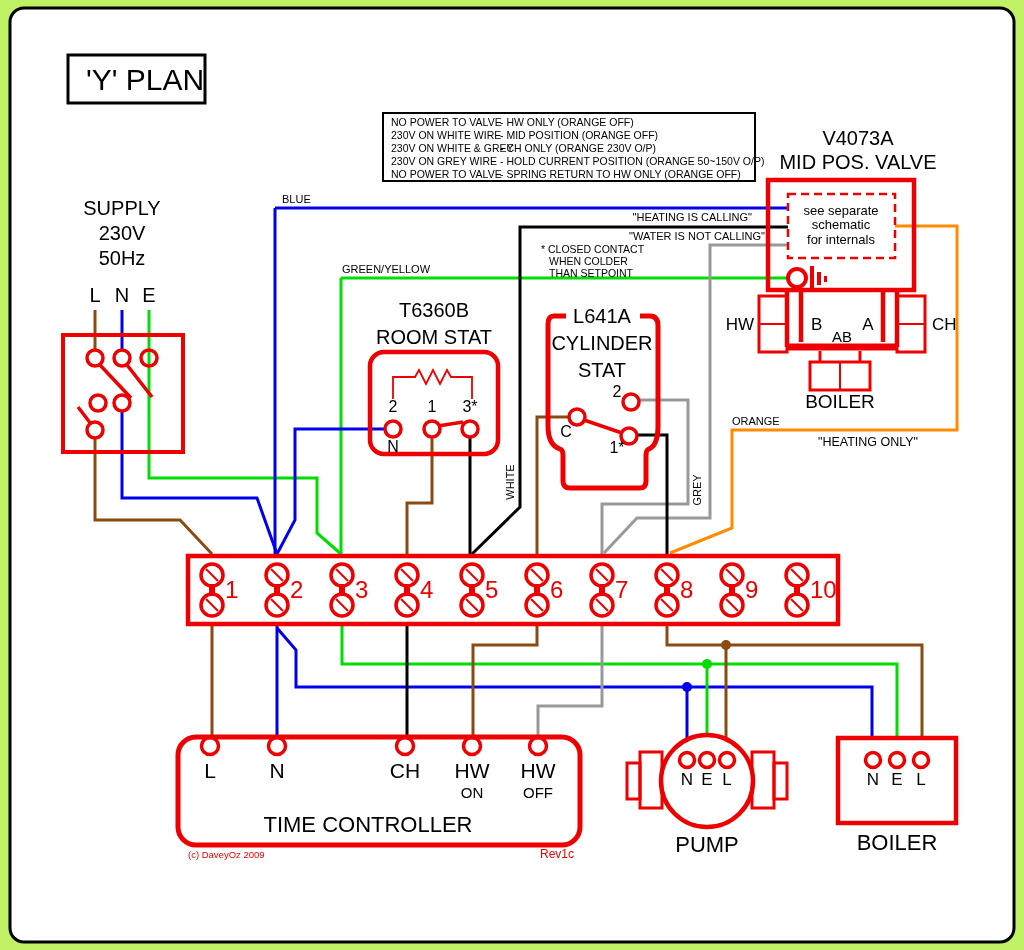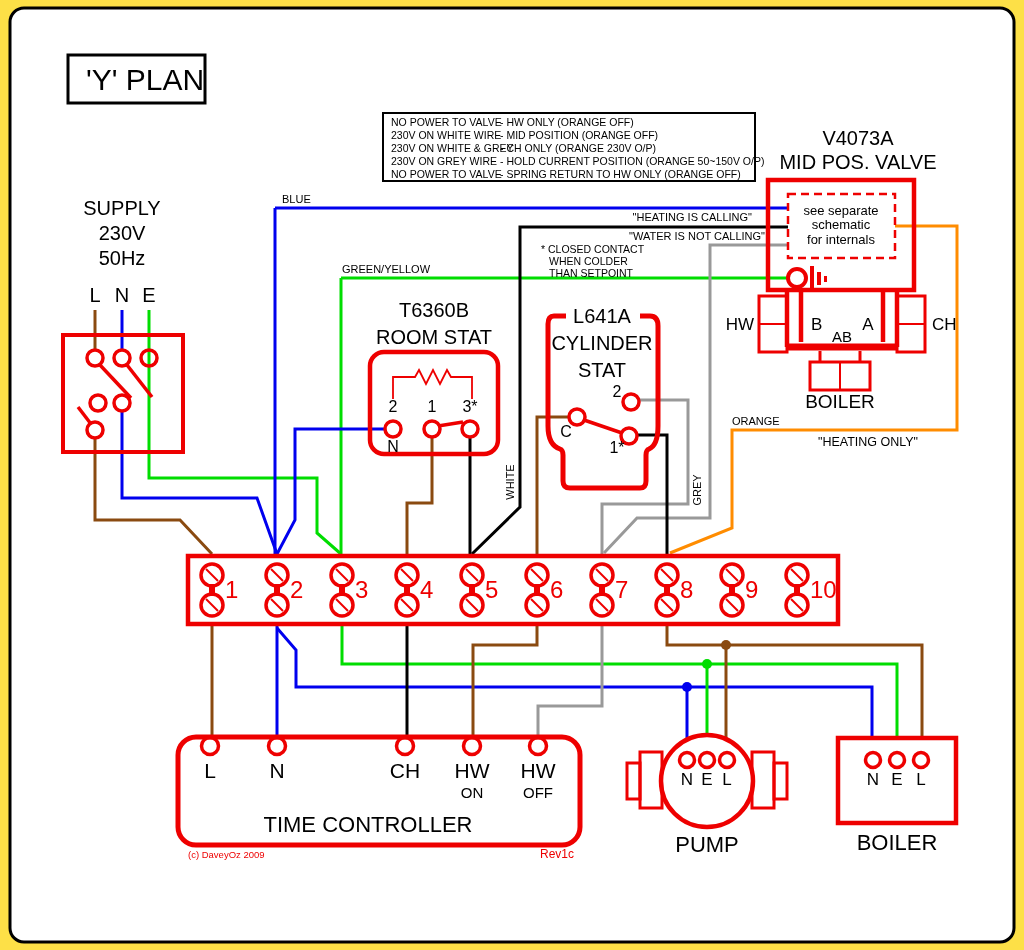--- a/index.html
+++ b/index.html
@@ -1,16 +1,16 @@
 <!DOCTYPE html>
 <html><head>
 <meta charset="utf-8">
 <style>
   html,body{margin:0;padding:0;background:#fff;}
-  .stage{width:1024px;height:950px;position:relative;background:#fde047;}
+  .stage{width:1024px;height:950px;position:relative;background:#bef264;}
   svg{display:block;}
   text{font-family:"Liberation Sans", sans-serif;fill:#000;}
   .w{fill:none;stroke-width:3px;}
   .blue{stroke:#0000ee;}
   .brown{stroke:#8a4a10;}
   .green{stroke:#00dd00;}
   .grey{stroke:#999999;}
   .orange{stroke:#ff8c00;}
   .blackw{stroke:#000000;}
   .red{stroke:#ee0000;fill:none;}

